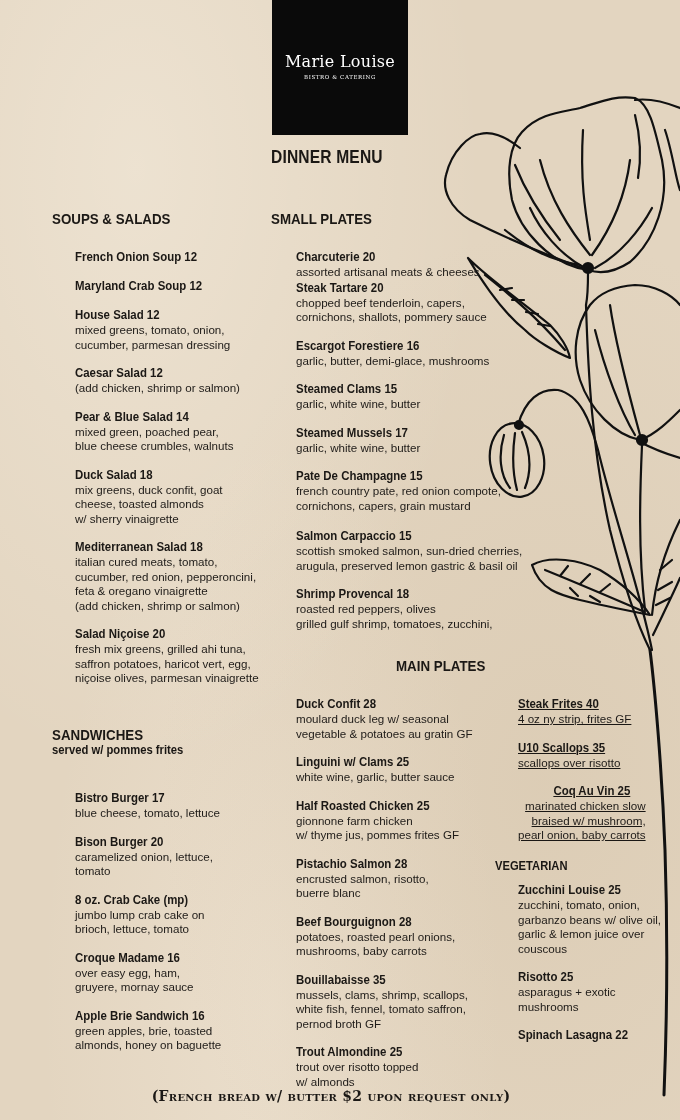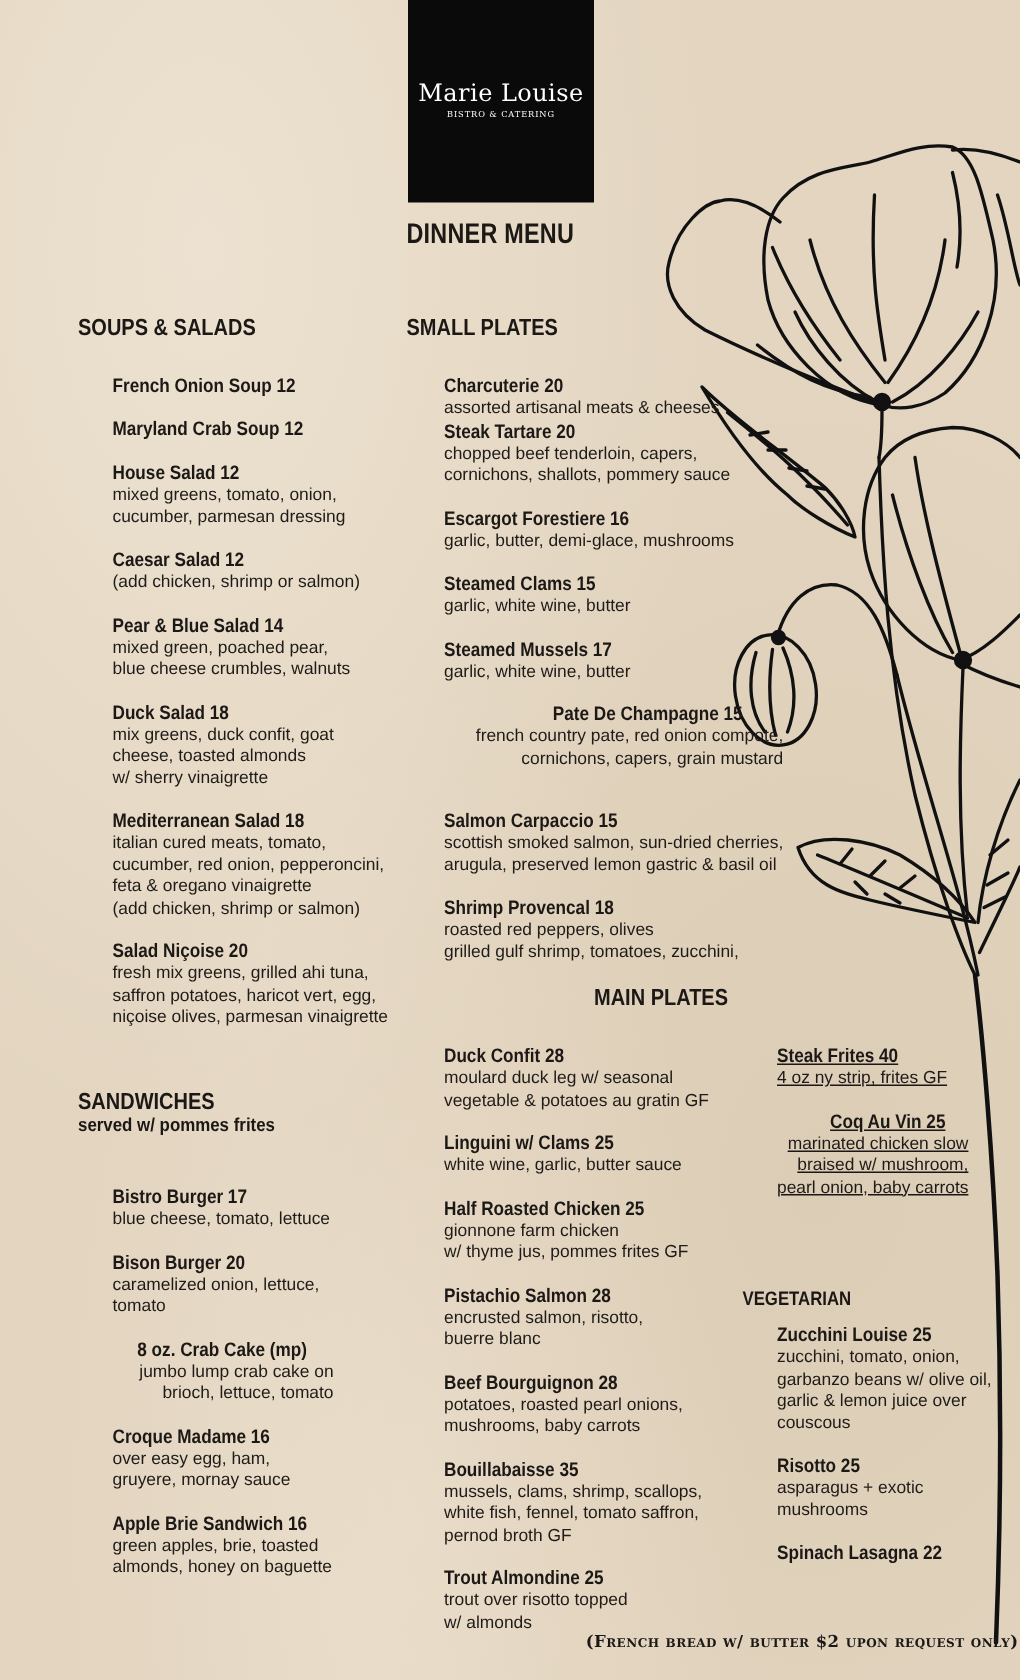--- a/index.html
+++ b/index.html
@@ -7,21 +7,21 @@
     width: 680px; height: 1120px; position: relative; overflow: hidden;
     background: #e3d5c0;
     background-image:
       radial-gradient(ellipse at 20% 15%, rgba(255,250,240,0.35) 0%, rgba(255,250,240,0) 45%),
       radial-gradient(ellipse at 80% 70%, rgba(200,180,150,0.25) 0%, rgba(200,180,150,0) 50%),
       radial-gradient(ellipse at 40% 90%, rgba(245,235,220,0.4) 0%, rgba(245,235,220,0) 40%);
     font-family: "Liberation Sans", sans-serif;
     color: #1a1714;
   }
   .logo {
-    position: absolute; left: 272px; top: 0; width: 124px; height: 135px;
+    position: absolute; left: 272px; top: 0; width: 136px; height: 135px;
     background: #0a0a0a; color: #fff; text-align: center;
   }
   .logo .name {
     font-family: "DejaVu Serif", serif; font-size: 16px; letter-spacing: 0.3px;
     position: absolute; top: 52px; left: 0; right: 0;
   }
   .logo .sub {
     font-family: "DejaVu Serif", serif; font-size: 5.5px; letter-spacing: 0.6px;
     position: absolute; top: 74px; left: 0; right: 0;
   }
@@ -39,22 +39,22 @@
   .item { margin: 0; padding-left: 23px; }
   .item .n {
     font-weight: bold; font-size: 13px; display: block; white-space: nowrap;
     transform: scaleX(0.88); transform-origin: left; line-height: 16px; color: #1b1815;
   }
   .item .d {
     font-size: 11.6px; display: block; line-height: 14.5px; white-space: nowrap; color: #1e1b18;
   }
   .veg-h { font-weight: bold; font-size: 13px; transform: scaleX(0.86); transform-origin:left; white-space:nowrap; display:block; }
   .footer {
-    position: absolute; left: 0; right: 1px; top: 1088px; text-align: right;
-    font-family: "DejaVu Serif", serif; font-weight: bold; font-size: 11px;
+    position: absolute; left: 0; right: 18px; top: 1088px; text-align: center;
+    font-family: "DejaVu Serif", serif; font-weight: bold; font-size: 14px;
     font-variant: small-caps; letter-spacing: 0.3px; color: #1b1815;
   }
   .flower { position: absolute; left: 440px; top: 90px; width: 240px; height: 1010px; pointer-events: none; }
 </style>
 </head>
 <body>
 
 <svg class="flower" viewBox="0 0 240 1010" fill="none" stroke="#111" stroke-width="2.2" stroke-linecap="round" stroke-linejoin="round">
 
   <path d="M148 180 C120 170 70 150 30 130 C10 118 2 100 6 85 C12 60 30 45 40 44 C55 40 70 50 80 58"></path>
@@ -161,21 +161,21 @@
 <div class="col" id="col-sandwiches" style="left:52px; top:790px;">
     <div class="item" style="margin-bottom: 13px;">
       <span class="n">Bistro Burger 17</span>
       <span class="d">blue cheese, tomato, lettuce</span>
     </div>
     <div class="item" style="margin-bottom: 13px;">
       <span class="n">Bison Burger 20</span>
       <span class="d">caramelized onion, lettuce,</span>
       <span class="d">tomato</span>
     </div>
-    <div class="item" style="margin-bottom: 13px; text-align: right;">
+    <div class="item" style="margin-bottom: 13px;">
       <span class="n">8 oz. Crab Cake (mp)</span>
       <span class="d">jumbo lump crab cake on</span>
       <span class="d">brioch, lettuce, tomato</span>
     </div>
     <div class="item" style="margin-bottom: 13px;">
       <span class="n">Croque Madame 16</span>
       <span class="d">over easy egg, ham,</span>
       <span class="d">gruyere, mornay sauce</span>
     </div>
     <div class="item" style="margin-bottom: 13px;">
@@ -201,21 +201,21 @@
       <span class="d">garlic, butter, demi-glace, mushrooms</span>
     </div>
     <div class="item" style="margin-bottom: 13px;">
       <span class="n">Steamed Clams 15</span>
       <span class="d">garlic, white wine, butter</span>
     </div>
     <div class="item" style="margin-bottom: 13px;">
       <span class="n">Steamed Mussels 17</span>
       <span class="d">garlic, white wine, butter</span>
     </div>
-    <div class="item" style="margin-bottom: 26px; text-align: right;">
+    <div class="item" style="margin-bottom: 15px;">
       <span class="n">Pate De Champagne 15</span>
       <span class="d">french country pate, red onion compote,</span>
       <span class="d">cornichons, capers, grain mustard</span>
     </div>
     <div class="item" style="margin-bottom: 13px;">
       <span class="n">Salmon Carpaccio 15</span>
       <span class="d">scottish smoked salmon, sun-dried cherries,</span>
       <span class="d">arugula, preserved lemon gastric &amp; basil oil</span>
     </div>
     <div class="item" style="margin-bottom: 13px;">
@@ -260,20 +260,24 @@
     <div class="item" style="margin-bottom: 13px;">
       <span class="n">Trout Almondine 25</span>
       <span class="d">trout over risotto topped</span>
       <span class="d">w/ almonds</span>
     </div>
   </div>
 <div class="col" id="col-main-right" style="left:495px; top:696px;text-decoration:underline;">
     <div class="item" style="margin-bottom: 13px;">
       <span class="n">Steak Frites 40</span>
       <span class="d">4 oz ny strip, frites GF</span>
+    </div>
+    <div class="item" style="margin-bottom: 13px;">
+      <span class="n">U10 Scallops 35</span>
+      <span class="d">scallops over risotto</span>
     </div>
     <div class="item" style="margin-bottom: 13px; text-align: right;">
       <span class="n">Coq Au Vin 25</span>
       <span class="d">marinated chicken slow</span>
       <span class="d">braised w/ mushroom,</span>
       <span class="d">pearl onion, baby carrots</span>
     </div>
   </div>
 
 <div class="col" style="left:495px; top:858px;">

